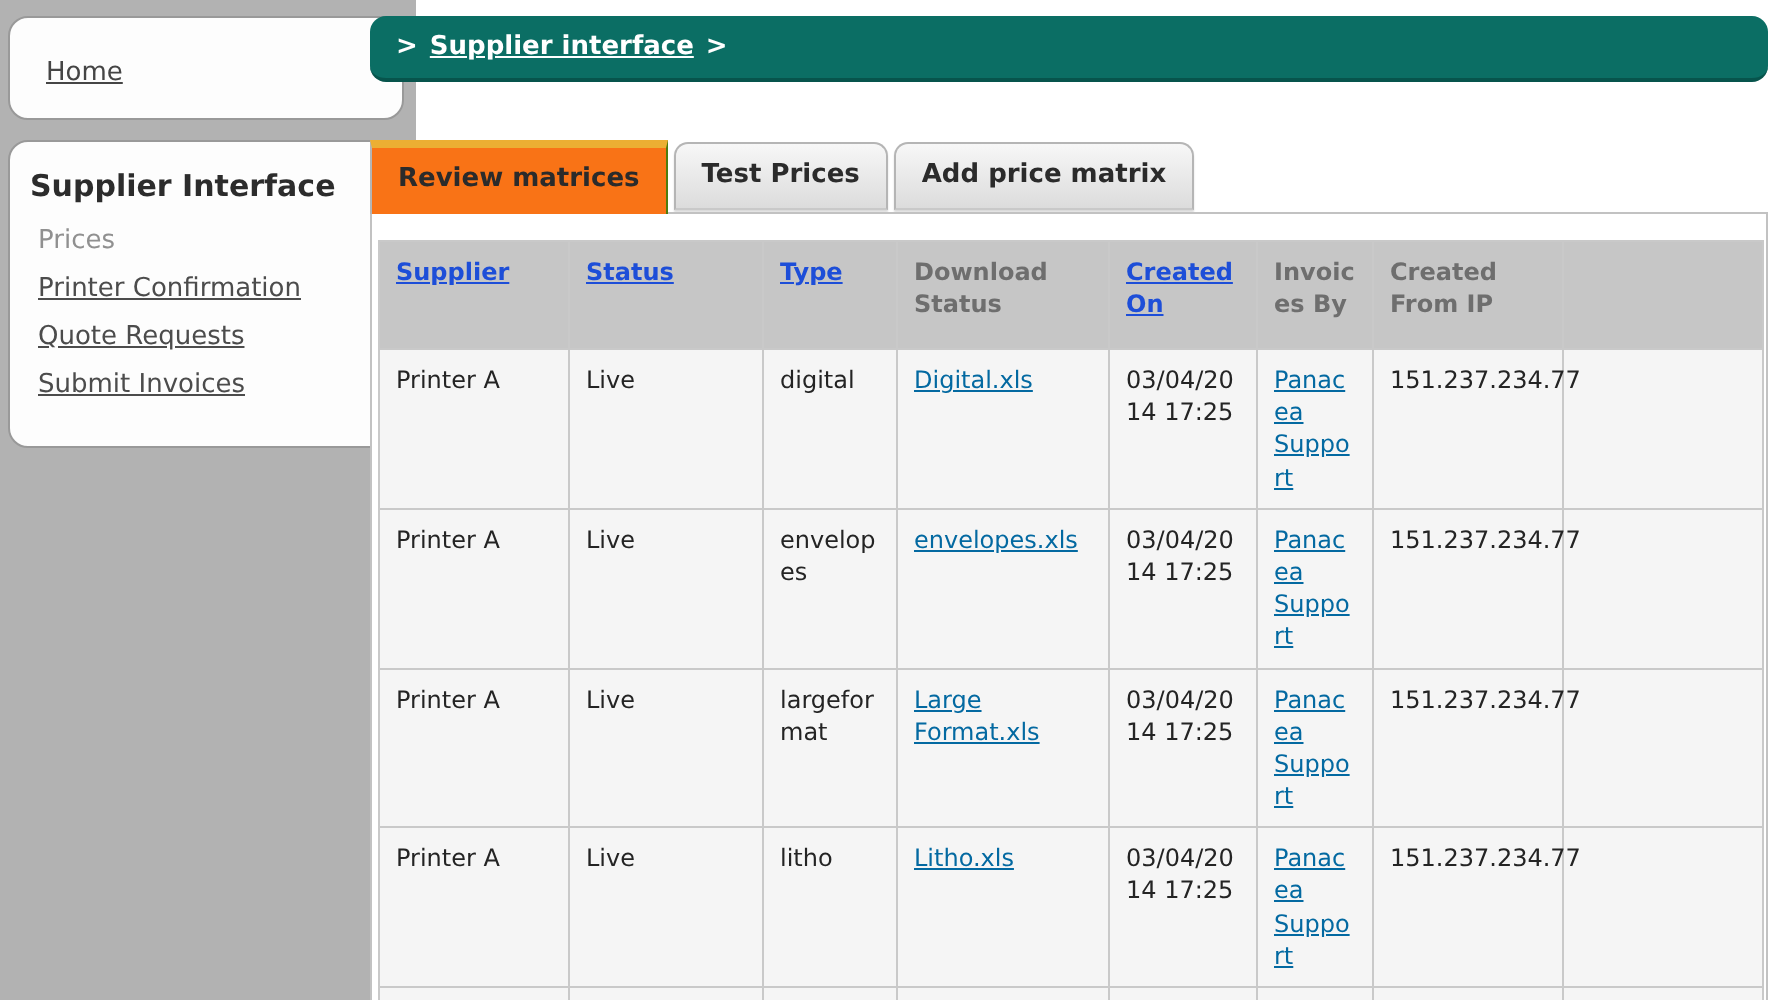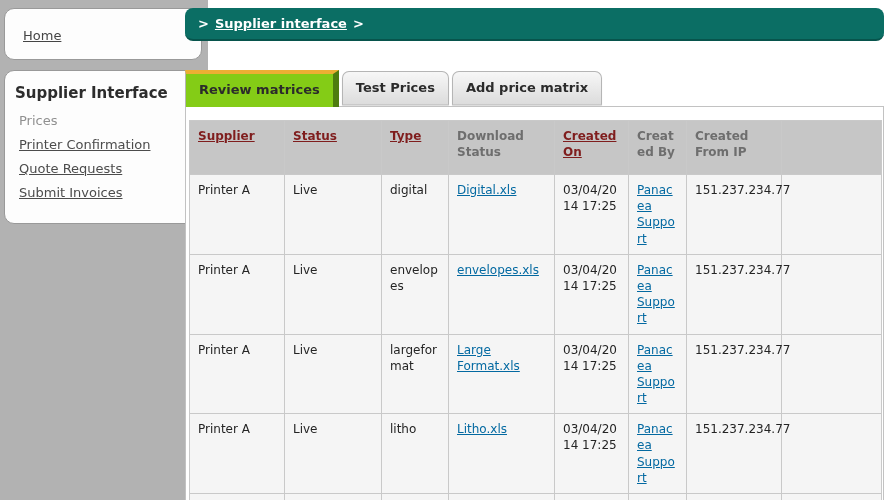--- a/index.html
+++ b/index.html
@@ -37,22 +37,22 @@
   .breadcrumb a { color: #fff; text-decoration: underline; cursor: pointer; margin: 0 6px; }
   .breadcrumb .sep { color: #fff; }
 
   
   .tabs { display: flex; margin-top: 29px; align-items: flex-end; }
   .tab {
     font-size: 13px; font-weight: bold; color: #2b2b2b;
     padding: 8px 13px 9px 13px; cursor: pointer; position: relative;
   }
   .tab.active {
-    background: #84cc16; border-top: 4px solid #ecaf33;
-    border-left: 1px solid #b5b5b5; border-right: 6px solid #4d7c0f;
+    background: #f97316; border-top: 4px solid #ecaf33;
+    border-left: 1px solid #b5b5b5; border-right: 1px solid #4d7c0f;
     z-index: 2; margin-bottom: -1px; padding-bottom: 10px;
   }
   .tab.inactive {
     background: linear-gradient(#f7f7f7, #dcdcdc);
     border: 1px solid #b5b5b5; border-bottom: 1px solid #c9c9c9;
     border-radius: 7px 7px 0 0; margin-left: 3px; margin-bottom: 1px;
     box-shadow: 0 1px 1px rgba(0,0,0,.15);
   }
 
   
@@ -67,21 +67,21 @@
     font-size: 12px; border: 1px solid #b3b3b3;
   }
   table.matrices th, table.matrices td {
     border: 1px solid #c9c9c9; text-align: left; vertical-align: top;
     padding: 7px 8px; line-height: 1.35; word-wrap: break-word;
   }
   table.matrices th {
     background: #c6c6c6; color: #6e6e6e; font-weight: bold; height: 54px;
   }
   table.matrices td { background: #f5f5f5; color: #242424; height: 46px; }
-  a.sort { color: #7f1d1d; font-weight: bold; text-decoration: underline; cursor: pointer; }
+  a.sort { color: #1d4ed8; font-weight: bold; text-decoration: underline; cursor: pointer; }
   a.tlink { color: #0369a1; text-decoration: underline; cursor: pointer; }
   td.ip { white-space: nowrap; padding-left: 6px; padding-right: 2px; }
 </style>
 </head>
 <body>
 
 <aside class="sidebar">
   <div class="side-box home-box">
     <a class="home-link">Home</a>
   </div>
@@ -120,21 +120,21 @@
         <col style="width:95px">
           <col>
       </colgroup>
       <thead>
         <tr>
           <th><a class="sort">Supplier</a></th>
           <th><a class="sort">Status</a></th>
           <th><a class="sort">Type</a></th>
           <th>Download Status</th>
           <th><a class="sort">Created On</a></th>
-          <th>Created By</th>
+          <th>Invoices By</th>
           <th>Created From IP</th>
           <th></th>
         </tr>
       </thead>
       <tbody>
         <tr>
           <td>Printer A</td>
           <td>Live</td>
           <td>digital</td>
           <td><a class="tlink">Digital.xls</a></td>

